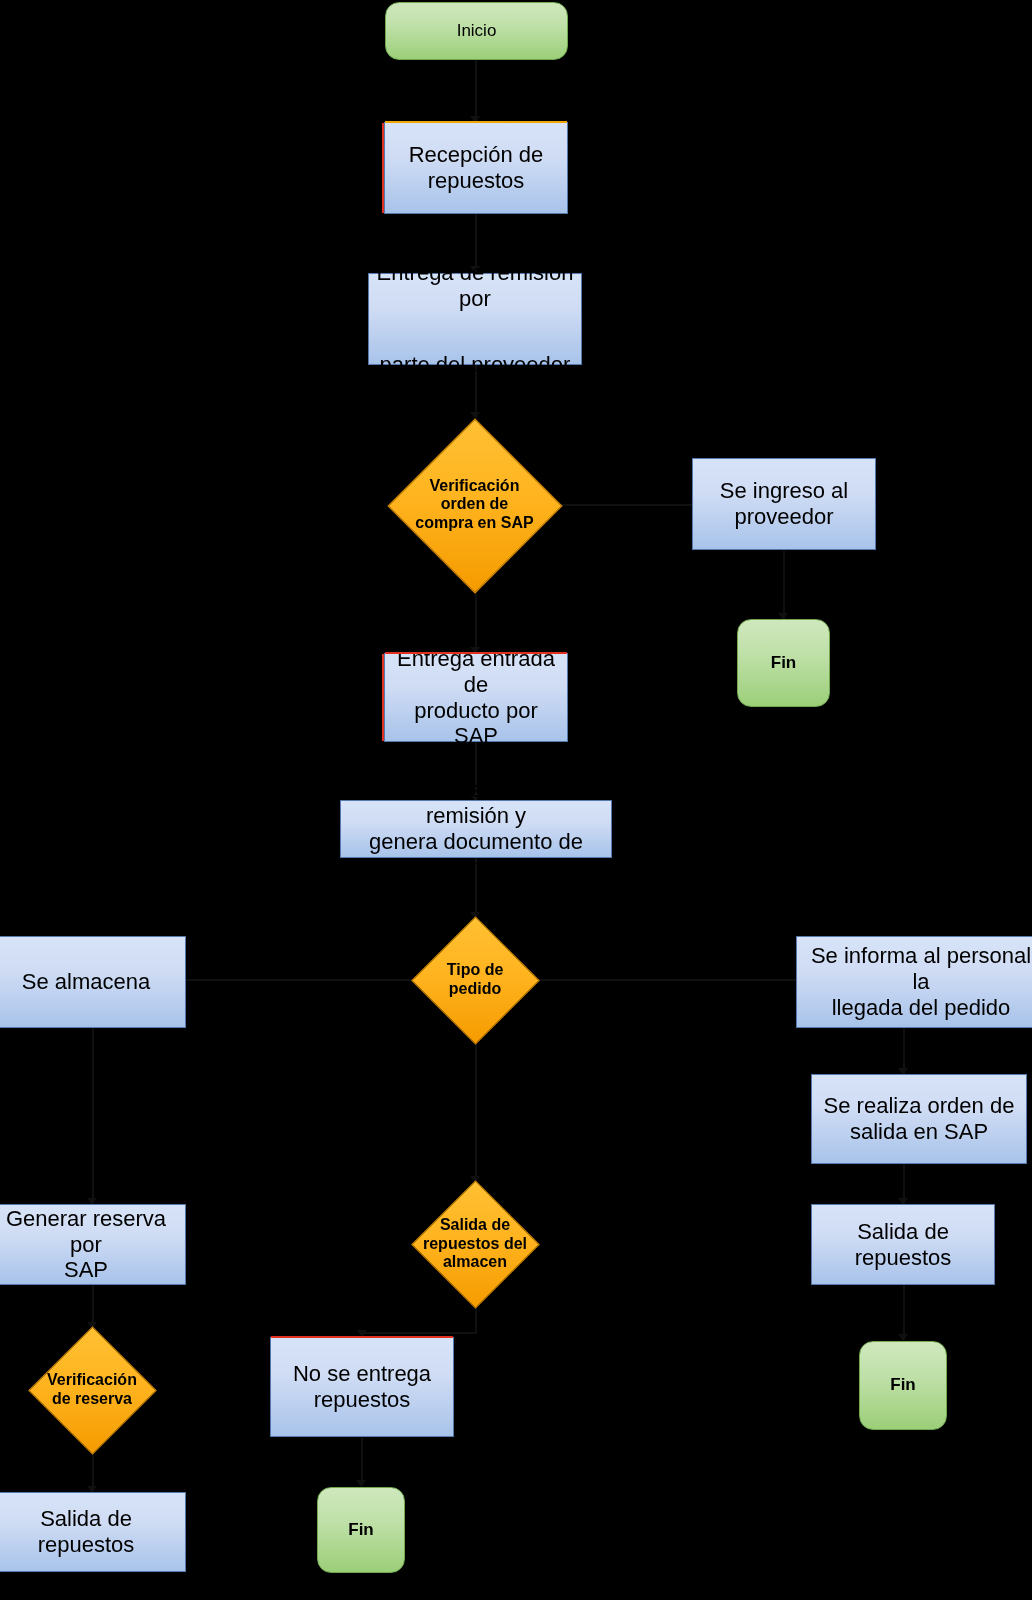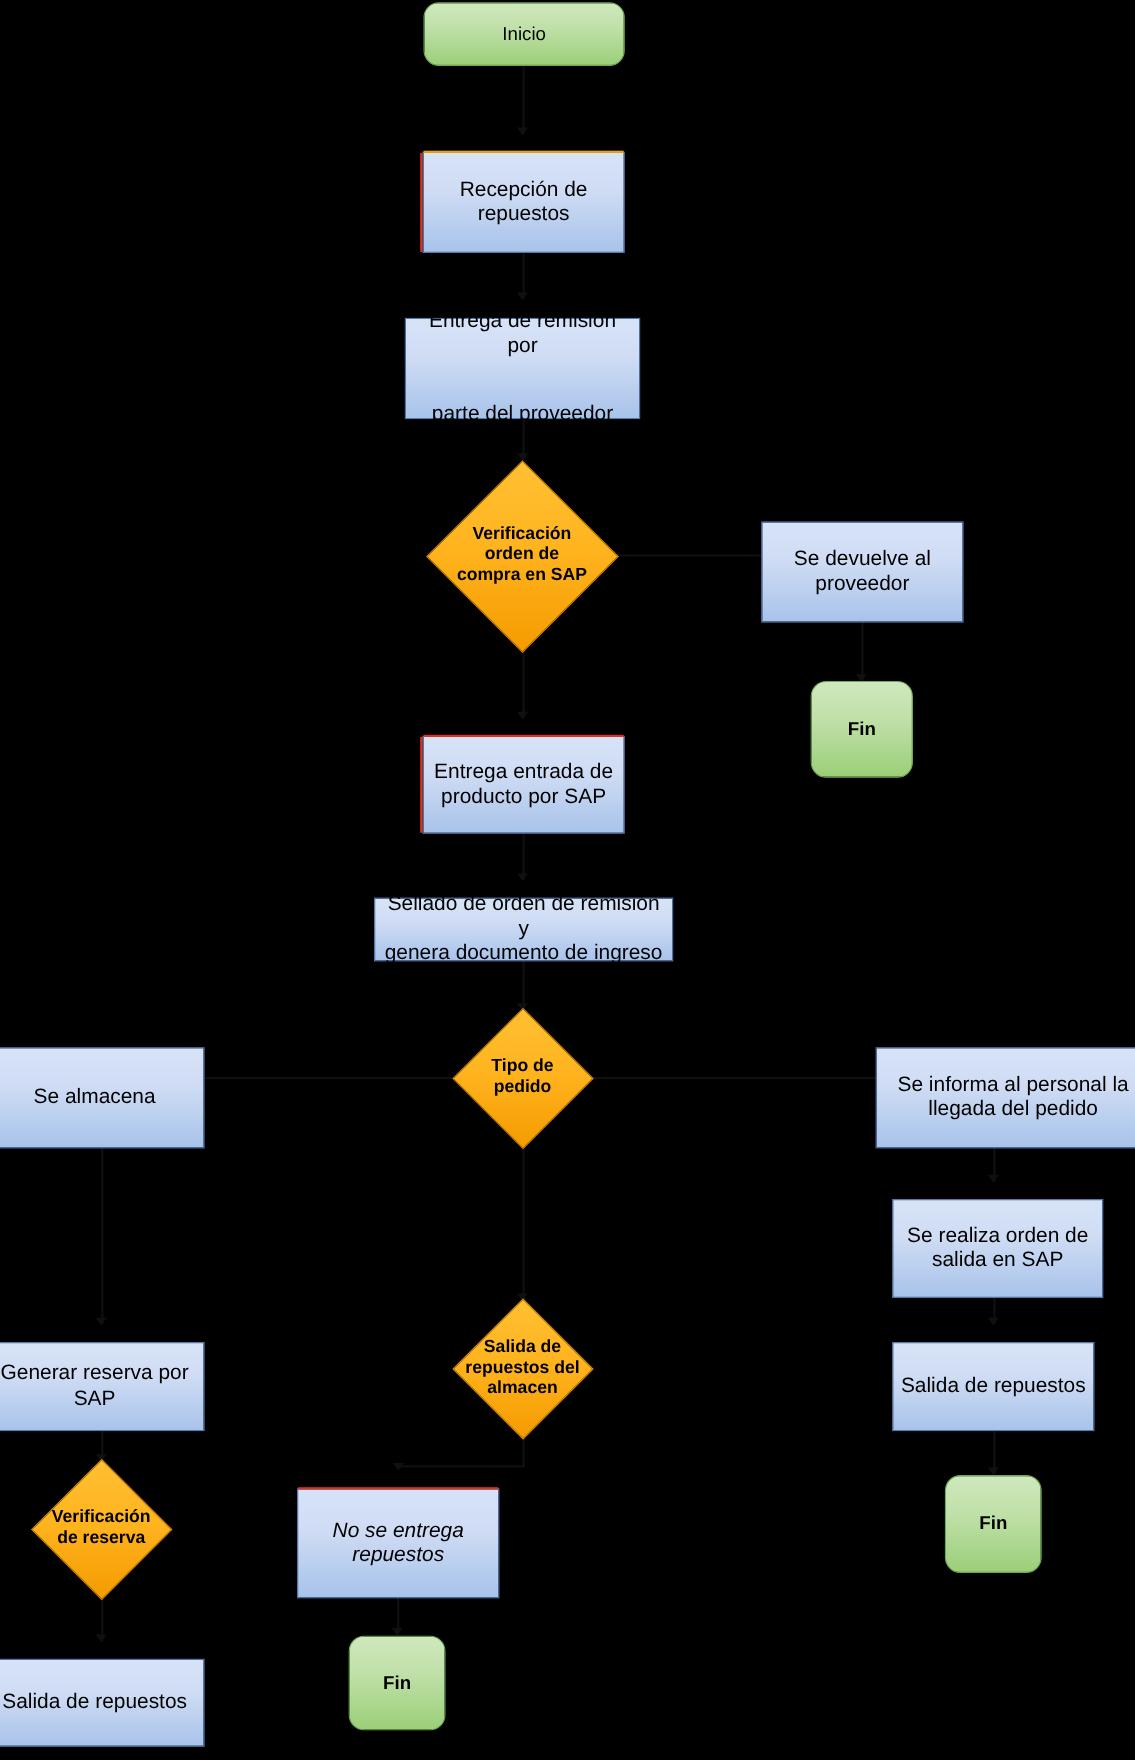--- a/index.html
+++ b/index.html
@@ -26,23 +26,22 @@
     justify-content: center;
     text-align: center;
     color: #000000;
     line-height: 1.18;
   }
 
   
   .process {
     background: linear-gradient(to bottom, #d6e3f7 0%, #cfdcf4 38%, #a8c3ea 100%);
     border: 1px solid #5578ad;
-    font-size: 19px;
+    font-size: 22px;
     padding: 12px 6px;
-    margin-top: 16px;
   }
   .process .lbl { display: block; }
 
   
   .mark-top::before {
     content: "";
     position: absolute;
     left: 0; right: 0; top: -2px;
     height: 2px;
     background: #f0a500;
@@ -184,21 +183,21 @@
   <div class="node decision" style="left:413px; top:418px; width:123px; height:173px;">
     <div class="dia" style="width:122px; height:122px; left:0px; top:26px; transform:rotate(45deg);"></div>
     <div class="dlbl">
       <div>Verificación</div>
       <div>orden de</div>
       <div>compra en SAP</div>
     </div>
   </div>
 
   <div class="node process" style="left:692px; top:458px; width:184px; height:92px; flex-direction:column;">
-    <span class="lbl">Se devuelve al</span>
+    <span class="lbl">Se ingreso al</span>
     <span class="lbl">proveedor</span>
   </div>
 
   <div class="node terminal bold" style="left:737px; top:619px; width:93px; height:88px;">
     <span class="lbl">Fin</span>
   </div>
 
   <div class="node process mark-top-red mark-left" style="left:384px; top:653px; width:184px; height:89px; flex-direction:column;">
     <span class="lbl">Entrega entrada de</span>
     <span class="lbl">producto por SAP</span>
@@ -219,21 +218,21 @@
 
   <div class="node process" style="left:-14px; top:936px; width:200px; height:92px;">
     <span class="lbl">Se almacena</span>
   </div>
 
   <div class="node process" style="left:796px; top:936px; width:250px; height:92px; flex-direction:column;">
     <span class="lbl">Se informa al personal la</span>
     <span class="lbl">llegada del pedido</span>
   </div>
 
-  <div class="node process" style="left:811px; top:1074px; width:192px; height:90px; flex-direction:column;">
+  <div class="node process" style="left:811px; top:1074px; width:216px; height:90px; flex-direction:column;">
     <span class="lbl">Se realiza orden de</span>
     <span class="lbl">salida en SAP</span>
   </div>
 
   <div class="node decision" style="left:412px; top:1182px; width:126px; height:124px;">
     <div class="dia" style="width:89px; height:89px; left:18px; top:17px; transform:rotate(45deg);"></div>
     <div class="dlbl">
       <div>Salida de</div>
       <div>repuestos del</div>
       <div>almacen</div>
@@ -250,21 +249,21 @@
   </div>
 
   <div class="node decision" style="left:27px; top:1328px; width:130px; height:124px;">
     <div class="dia" style="width:89px; height:89px; left:20px; top:17px; transform:rotate(45deg);"></div>
     <div class="dlbl">
       <div>Verificación</div>
       <div>de reserva</div>
     </div>
   </div>
 
-  <div class="node process mark-top-red" style="left:270px; top:1337px; width:184px; height:100px; flex-direction:column;font-style:italic;">
+  <div class="node process mark-top-red" style="left:270px; top:1337px; width:184px; height:100px; flex-direction:column;">
     <span class="lbl">No se entrega</span>
     <span class="lbl">repuestos</span>
   </div>
 
   <div class="node terminal bold" style="left:859px; top:1341px; width:88px; height:89px;">
     <span class="lbl">Fin</span>
   </div>
 
   <div class="node process" style="left:-14px; top:1492px; width:200px; height:80px;">
     <span class="lbl">Salida de repuestos</span>

